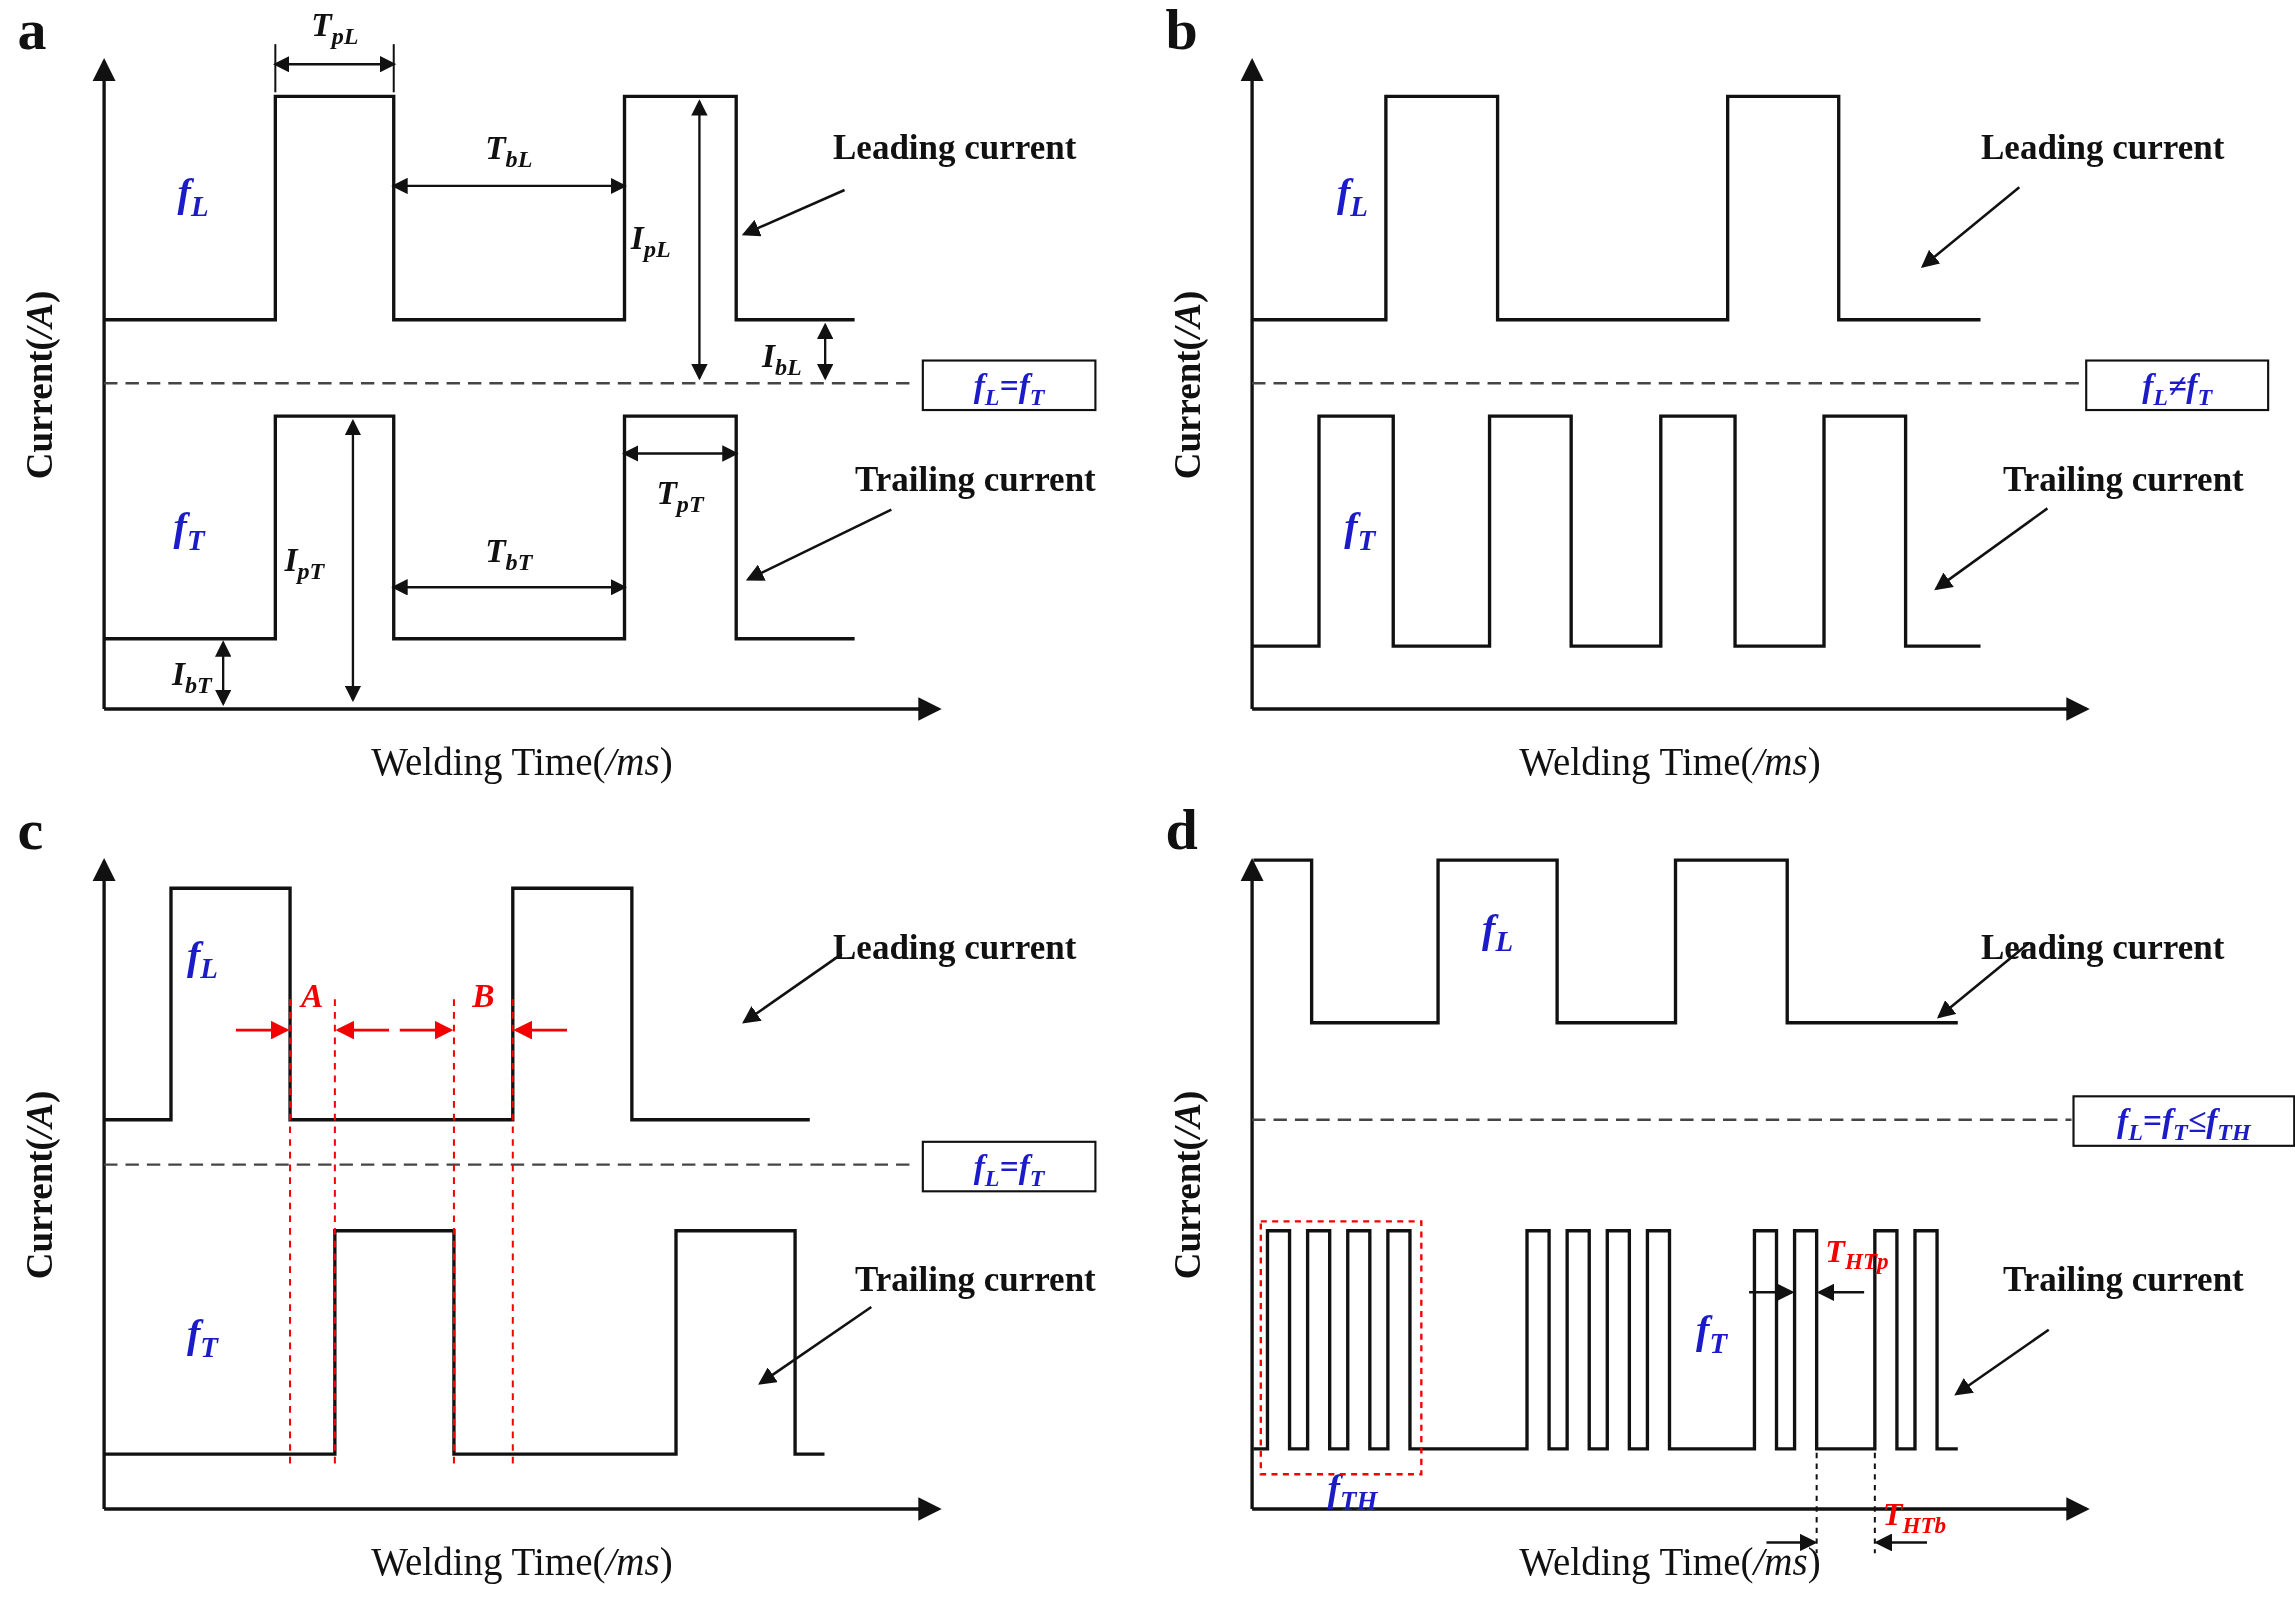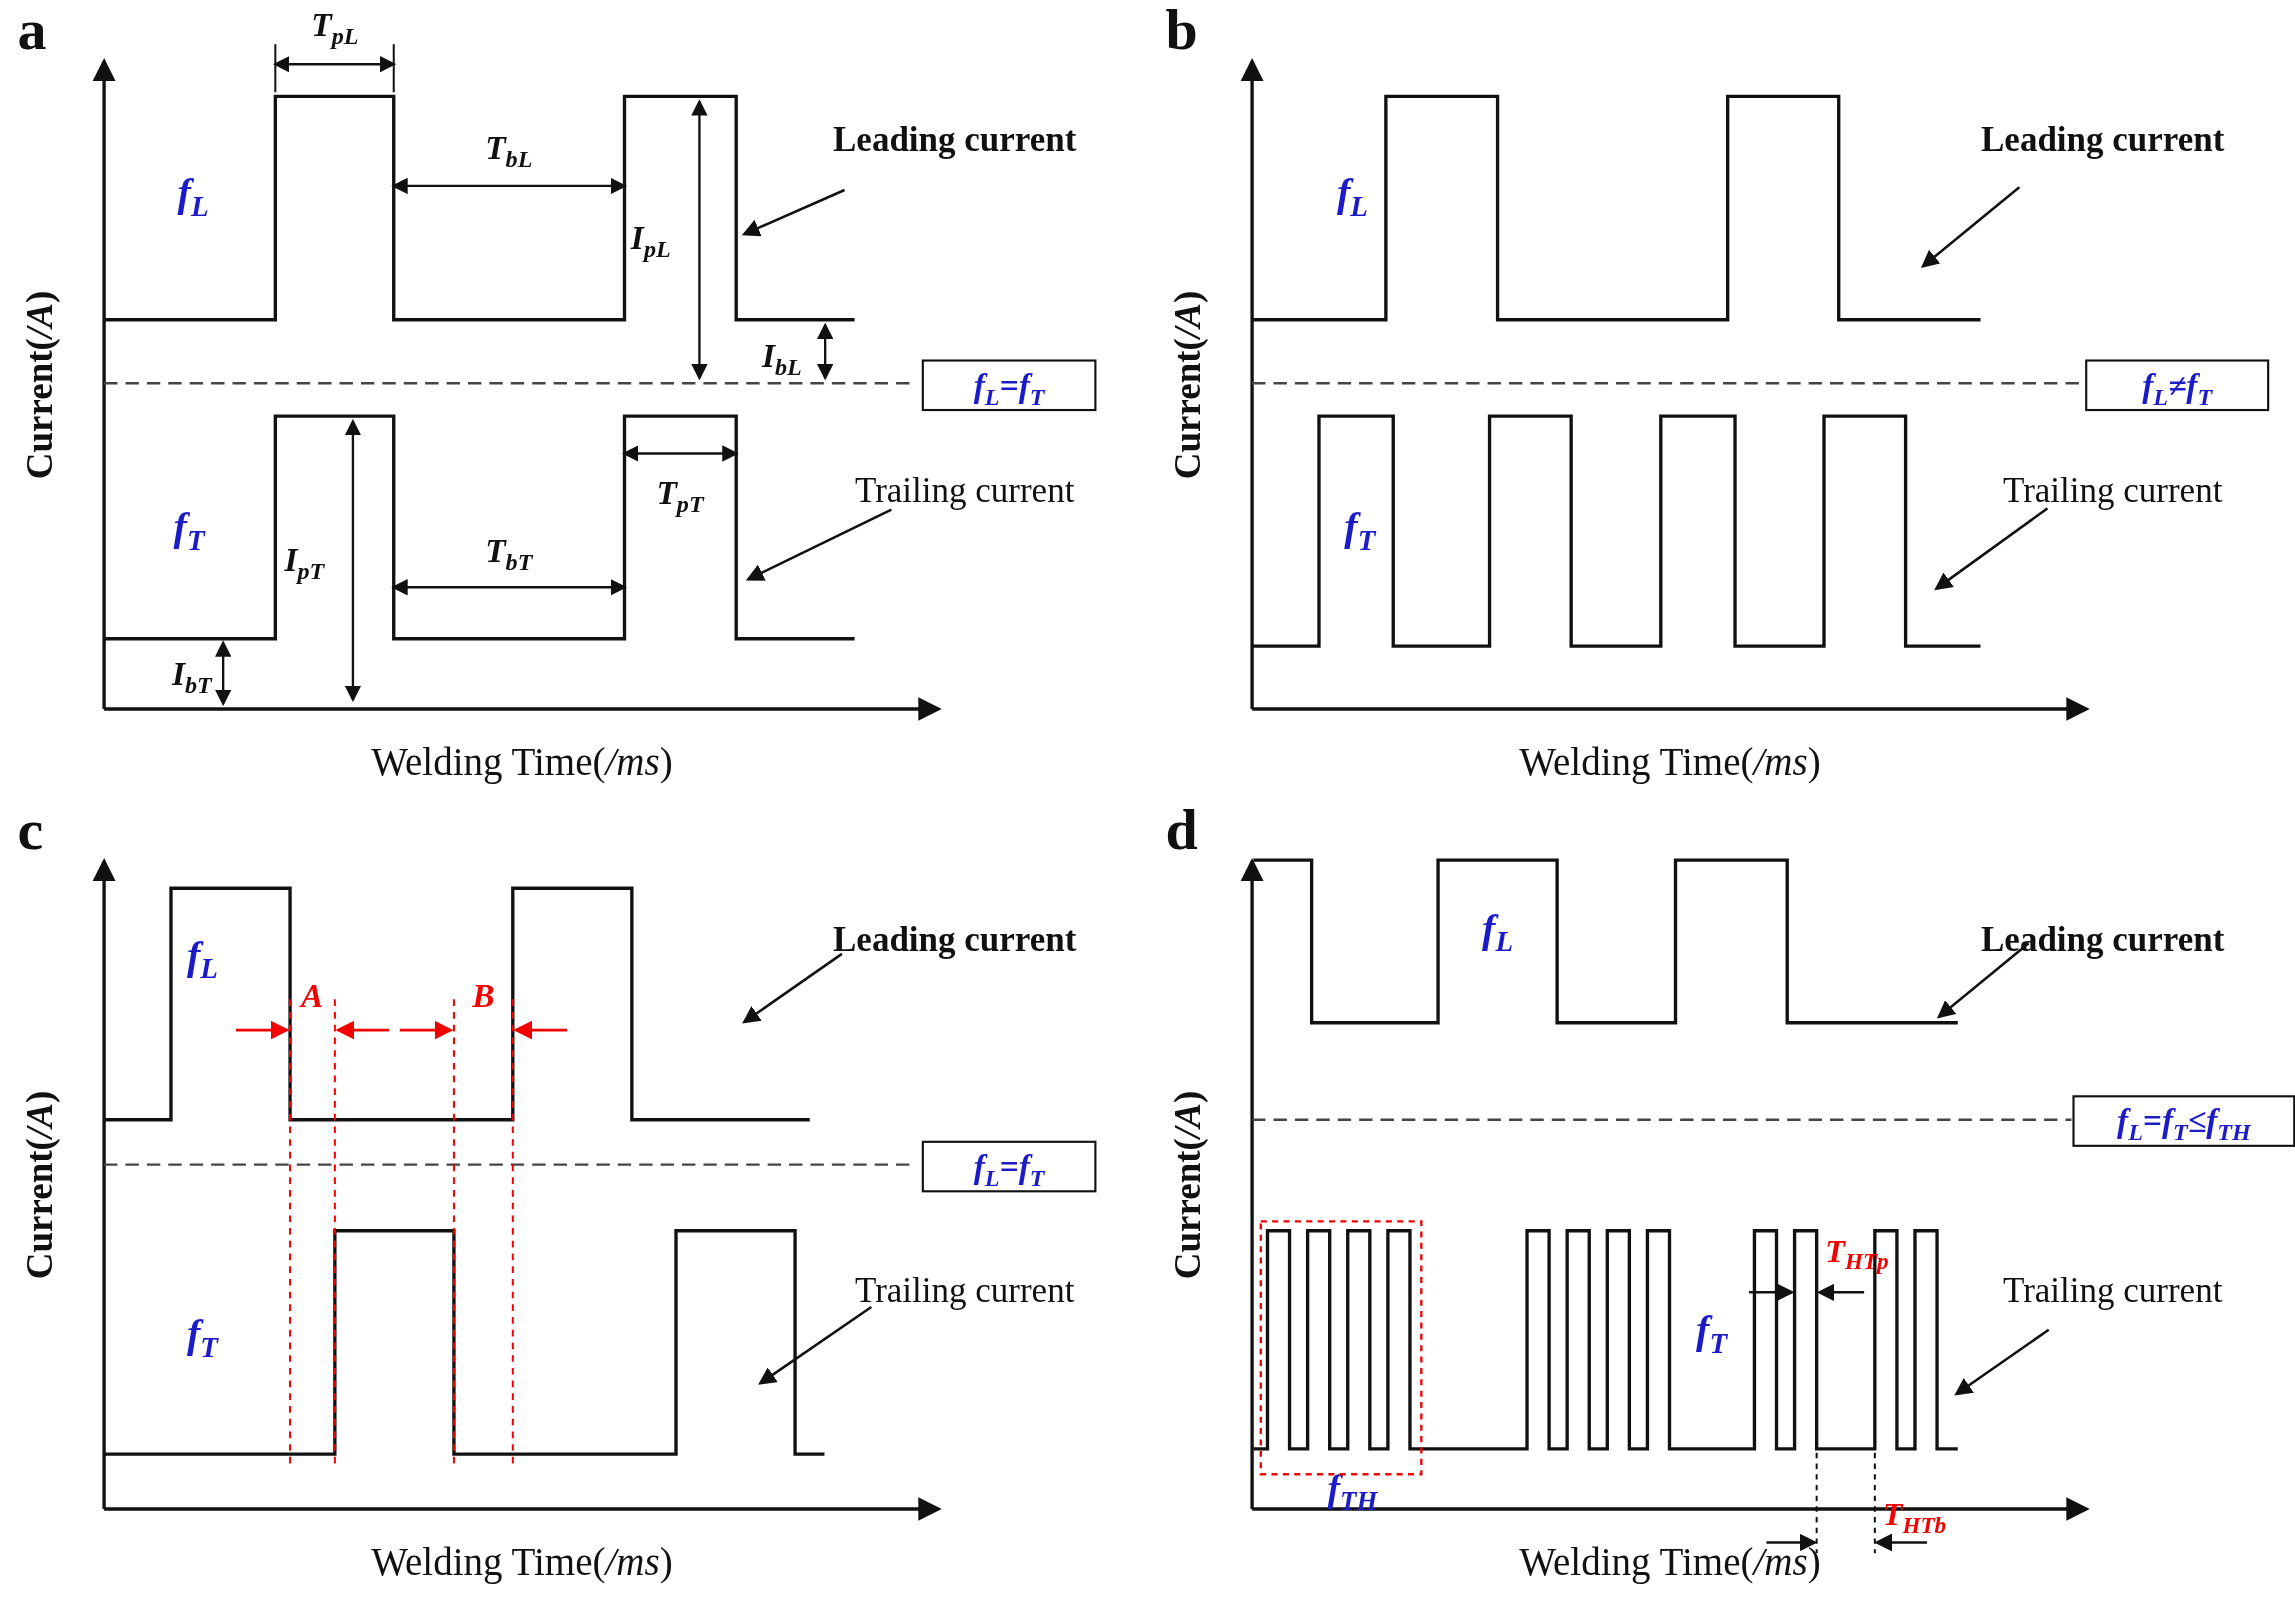--- a/index.html
+++ b/index.html
@@ -23,26 +23,26 @@
     position:absolute;left:39px;top:385px;
     transform:translate(-50%,-50%) rotate(-90deg);
     font-weight:bold;font-size:37px;white-space:nowrap;
   }
   .xlabel{
     position:absolute;left:522px;top:739px;
     transform:translateX(-50%);
     font-weight:normal;font-size:39px;white-space:nowrap;
   }
   .lead-label{
-    position:absolute;left:833px;top:120px;
+    position:absolute;left:833px;top:128px;
     font-weight:bold;font-size:35px;white-space:nowrap;
   }
   .trail-label{
-    position:absolute;left:855px;top:471px;
-    font-weight:normal;font-size:35px;white-space:nowrap;
+    position:absolute;left:855px;top:460px;
+    font-weight:bold;font-size:35px;white-space:nowrap;
   }
   .ylabel i,.xlabel i{font-style:italic;}
 </style>
 </head>
 <body>
 
 <div class="figure">
 
   <div class="panel">
     <svg class="wave-svg" viewBox="0 0 1715 1196">

